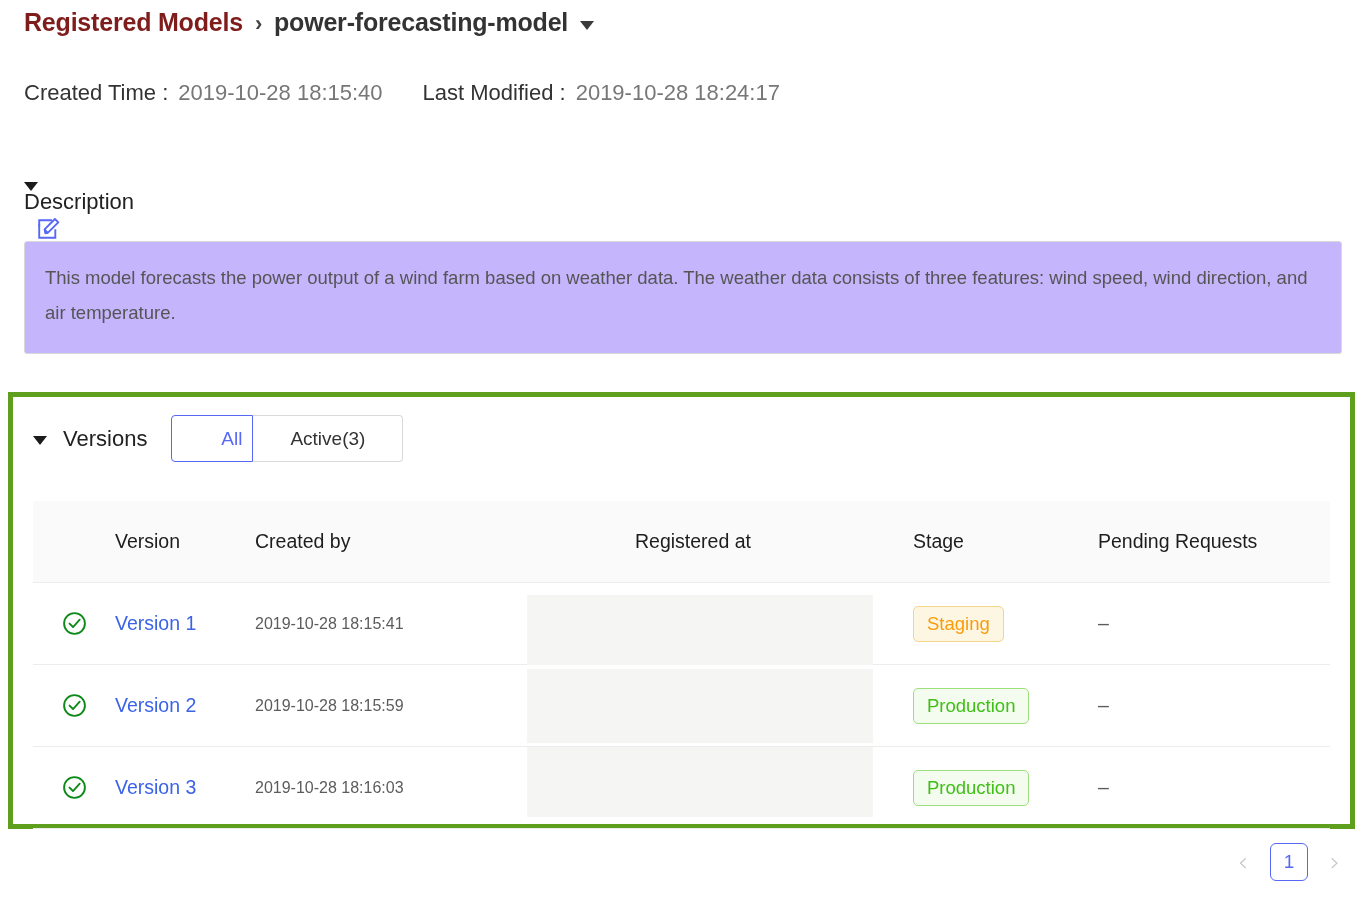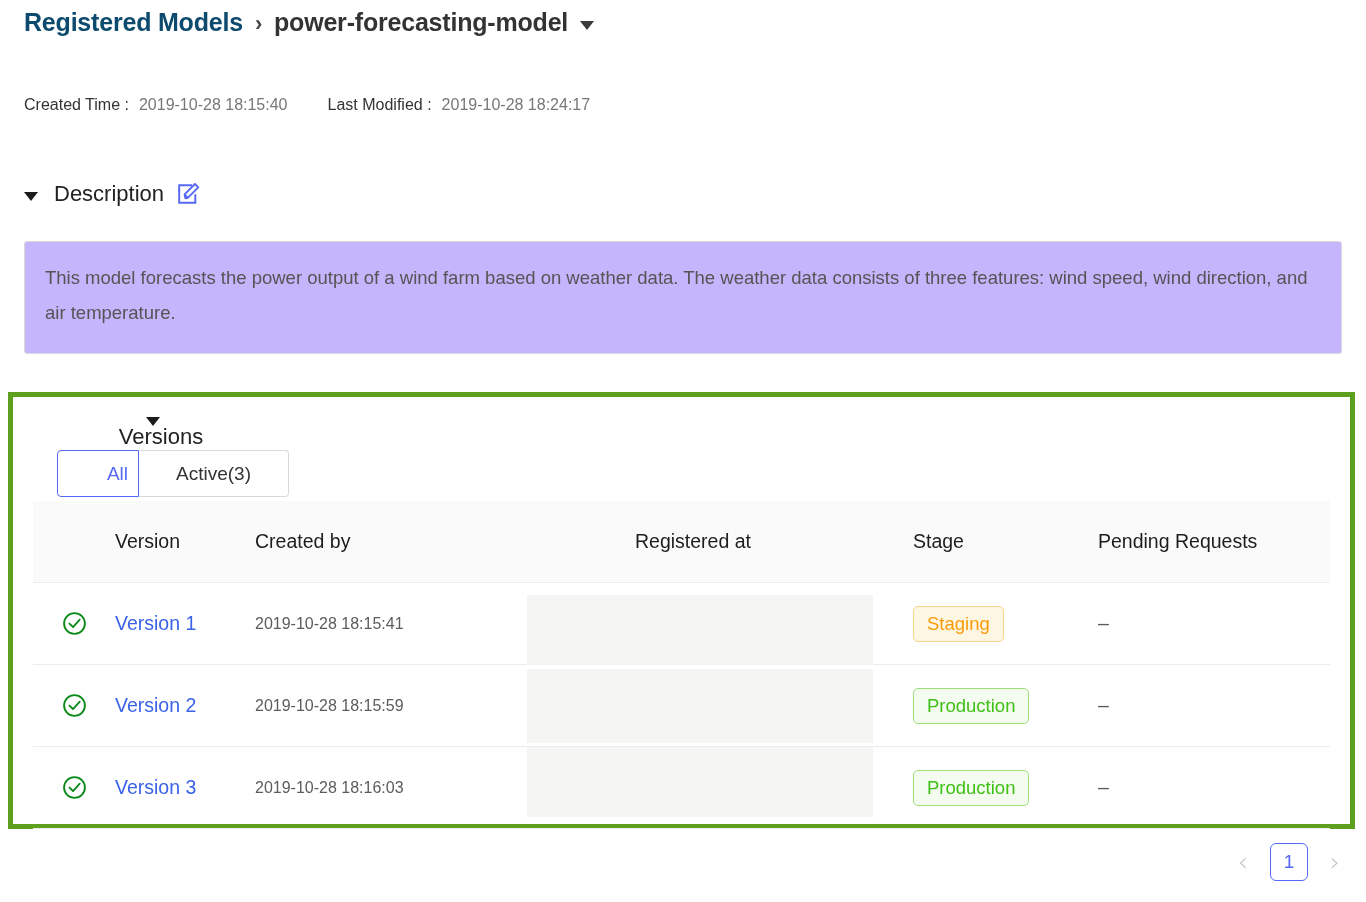--- a/index.html
+++ b/index.html
@@ -13,49 +13,49 @@
   }
   .page { position: relative; width: 1366px; height: 902px; }
 
   
   .breadcrumb {
     position: absolute; left: 24px; top: 8px;
     display: flex; align-items: center;
     font-size: 25px; font-weight: 700; color: #333333;
     letter-spacing: -0.2px;
   }
-  .bc-root { color: #0c4a6e; text-align: center; }
+  .bc-root { color: #7f1d1d; text-align: center; }
   .bc-sep {
     margin: 0 12px; font-size: 22px; font-weight: 600; color: #444;
     position: relative; top: 1px;
   }
   .bc-current { color: #333333; }
   .bc-caret {
     margin-left: 12px;
     width: 0; height: 0;
     border-left: 7px solid transparent;
     border-right: 7px solid transparent;
     border-top: 9px solid #3a3a3a;
     position: relative; top: 3px;
   }
 
   
   .meta {
-    position: absolute; left: 24px; top: 96px;
+    position: absolute; left: 24px; top: 80px;
     display: flex; align-items: baseline;
-    font-size: 16px;
+    font-size: 22px;
   }
   .meta-label { color: #333333; }
   .meta-value { color: #777777; margin-left: 10px; }
   .meta-gap { width: 40px; display: inline-block; }
 
   
   .desc-head {
     position: absolute; left: 24px; top: 180px;
-    display: flex; align-items: center;
+    display: flex;  flex-direction: column;
   }
   .tri-down {
     width: 0; height: 0;
     border-left: 7px solid transparent;
     border-right: 7px solid transparent;
     border-top: 9px solid #1b1b1b;
     margin-right: 16px;
     position: relative; top: 2px;
   }
   .desc-title { font-size: 22px; color: #222; }
@@ -74,21 +74,21 @@
 
   
   .versions-panel {
     position: absolute; left: 8px; top: 392px;
     width: 1347px; height: 437px;
     border: 5px solid #5ea01e;
     background: #ffffff;
   }
   .versions-head {
     position: absolute; left: 20px; top: 18px;
-    display: flex; align-items: center; flex-direction: column;
+    display: flex; align-items: center;
   }
   .versions-title { font-size: 22px; color: #222; }
   .tabs {
     display: flex; margin-left: 24px;
     height: 47px; border-radius: 4px;
   }
   .tab {
     display: flex; align-items: center; justify-content: center;
     height: 47px; font-size: 19px; cursor: pointer;
     background: #ffffff; color: #333;

